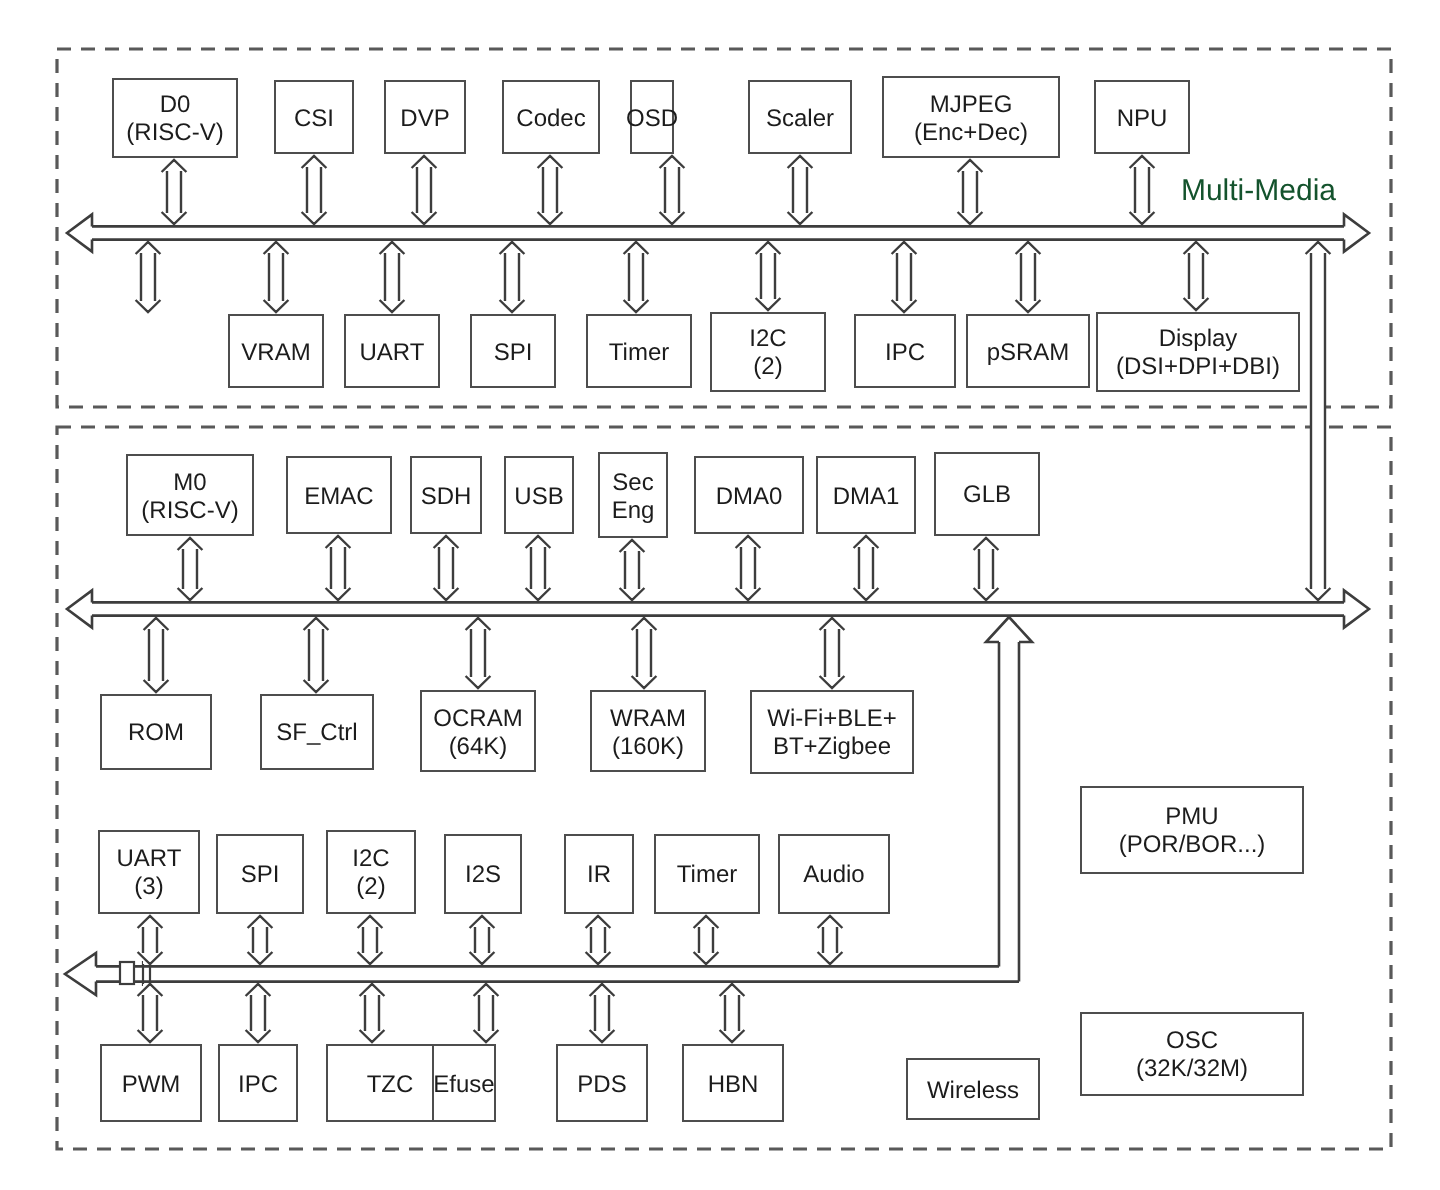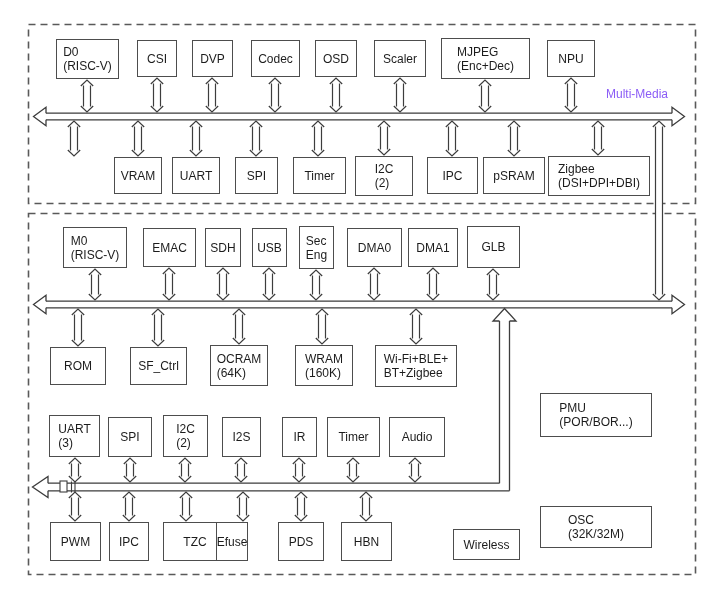--- a/index.html
+++ b/index.html
@@ -4,26 +4,26 @@
 <style>
   html,body{margin:0;padding:0;background:#ffffff;}
   .stage{
     position:relative;width:720px;height:595px;background:#ffffff;
     font-family:"Liberation Sans",sans-serif;color:#1c1c1c;overflow:hidden;
   }
   svg.layer{position:absolute;left:0;top:0;width:720px;height:595px;}
   .blk{
     position:absolute;box-sizing:border-box;
     display:flex;align-items:center;justify-content:center;
-    background:#ffffff;border:1.2px solid #4d4d4d;
+    text-align:center;background:#ffffff;border:1.2px solid #4d4d4d;
     font-size:12px;line-height:14px;white-space:pre-line;
   }
   .buslabel{
     position:absolute;left:576px;top:87px;width:92px;
-    text-align:right;font-size:12px;color:#8b5cf6;
+    text-align:right;font-size:15px;color:#14532d;
   }
 </style>
 </head>
 <body>
 
 <div class="stage">
 
   <svg class="layer" id="bus-layer" viewBox="0 0 720 595">
 
     <rect x="28.5" y="24.5" width="667" height="179" fill="none" stroke="#595959" stroke-width="1.6" stroke-dasharray="7 5"></rect>
@@ -96,37 +96,37 @@
         <rect x="655.5" y="121" width="7" height="179" fill="#ffffff"></rect>
         <path d=" M83.5 85.5 V106.5 M90.5 85.5 V106.5 M80.8 86 L87 80 L93.2 86 M80.8 106 L87 112 L93.2 106 M153.5 83.5 V106.5 M160.5 83.5 V106.5 M150.8 84 L157 78 L163.2 84 M150.8 106 L157 112 L163.2 106 M208.5 83.5 V106.5 M215.5 83.5 V106.5 M205.8 84 L212 78 L218.2 84 M205.8 106 L212 112 L218.2 106 M271.5 83.5 V106.5 M278.5 83.5 V106.5 M268.8 84 L275 78 L281.2 84 M268.8 106 L275 112 L281.2 106 M332.5 83.5 V106.5 M339.5 83.5 V106.5 M329.8 84 L336 78 L342.2 84 M329.8 106 L336 112 L342.2 106 M396.5 83.5 V106.5 M403.5 83.5 V106.5 M393.8 84 L400 78 L406.2 84 M393.8 106 L400 112 L406.2 106 M481.5 85.5 V106.5 M488.5 85.5 V106.5 M478.8 86 L485 80 L491.2 86 M478.8 106 L485 112 L491.2 106 M567.5 83.5 V106.5 M574.5 83.5 V106.5 M564.8 84 L571 78 L577.2 84 M564.8 106 L571 112 L577.2 106 M70.5 126.5 V150.5 M77.5 126.5 V150.5 M67.8 127 L74 121 L80.2 127 M67.8 150 L74 156 L80.2 150 M134.5 126.5 V150.5 M141.5 126.5 V150.5 M131.8 127 L138 121 L144.2 127 M131.8 150 L138 156 L144.2 150 M192.5 126.5 V150.5 M199.5 126.5 V150.5 M189.8 127 L196 121 L202.2 127 M189.8 150 L196 156 L202.2 150 M252.5 126.5 V150.5 M259.5 126.5 V150.5 M249.8 127 L256 121 L262.2 127 M249.8 150 L256 156 L262.2 150 M314.5 126.5 V150.5 M321.5 126.5 V150.5 M311.8 127 L318 121 L324.2 127 M311.8 150 L318 156 L324.2 150 M380.5 126.5 V149.5 M387.5 126.5 V149.5 M377.8 127 L384 121 L390.2 127 M377.8 149 L384 155 L390.2 149 M448.5 126.5 V150.5 M455.5 126.5 V150.5 M445.8 127 L452 121 L458.2 127 M445.8 150 L452 156 L458.2 150 M510.5 126.5 V150.5 M517.5 126.5 V150.5 M507.8 127 L514 121 L520.2 127 M507.8 150 L514 156 L520.2 150 M594.5 126.5 V149.5 M601.5 126.5 V149.5 M591.8 127 L598 121 L604.2 127 M591.8 149 L598 155 L604.2 149 M91.5 274.5 V294.5 M98.5 274.5 V294.5 M88.8 275 L95 269 L101.2 275 M88.8 294 L95 300 L101.2 294 M165.5 273.5 V294.5 M172.5 273.5 V294.5 M162.8 274 L169 268 L175.2 274 M162.8 294 L169 300 L175.2 294 M219.5 273.5 V294.5 M226.5 273.5 V294.5 M216.8 274 L223 268 L229.2 274 M216.8 294 L223 300 L229.2 294 M265.5 273.5 V294.5 M272.5 273.5 V294.5 M262.8 274 L269 268 L275.2 274 M262.8 294 L269 300 L275.2 294 M312.5 275.5 V294.5 M319.5 275.5 V294.5 M309.8 276 L316 270 L322.2 276 M309.8 294 L316 300 L322.2 294 M370.5 273.5 V294.5 M377.5 273.5 V294.5 M367.8 274 L374 268 L380.2 274 M367.8 294 L374 300 L380.2 294 M429.5 273.5 V294.5 M436.5 273.5 V294.5 M426.8 274 L433 268 L439.2 274 M426.8 294 L433 300 L439.2 294 M489.5 274.5 V294.5 M496.5 274.5 V294.5 M486.8 275 L493 269 L499.2 275 M486.8 294 L493 300 L499.2 294 M74.5 314.5 V340.5 M81.5 314.5 V340.5 M71.8 315 L78 309 L84.2 315 M71.8 340 L78 346 L84.2 340 M154.5 314.5 V340.5 M161.5 314.5 V340.5 M151.8 315 L158 309 L164.2 315 M151.8 340 L158 346 L164.2 340 M235.5 314.5 V338.5 M242.5 314.5 V338.5 M232.8 315 L239 309 L245.2 315 M232.8 338 L239 344 L245.2 338 M318.5 314.5 V338.5 M325.5 314.5 V338.5 M315.8 315 L322 309 L328.2 315 M315.8 338 L322 344 L328.2 338 M412.5 314.5 V338.5 M419.5 314.5 V338.5 M409.8 315 L416 309 L422.2 315 M409.8 338 L416 344 L422.2 338 M71.5 463.5 V476.5 M78.5 463.5 V476.5 M68.8 464 L75 458 L81.2 464 M68.8 476 L75 482 L81.2 476 M126.5 463.5 V476.5 M133.5 463.5 V476.5 M123.8 464 L130 458 L136.2 464 M123.8 476 L130 482 L136.2 476 M181.5 463.5 V476.5 M188.5 463.5 V476.5 M178.8 464 L185 458 L191.2 464 M178.8 476 L185 482 L191.2 476 M237.5 463.5 V476.5 M244.5 463.5 V476.5 M234.8 464 L241 458 L247.2 464 M234.8 476 L241 482 L247.2 476 M295.5 463.5 V476.5 M302.5 463.5 V476.5 M292.8 464 L299 458 L305.2 464 M292.8 476 L299 482 L305.2 476 M349.5 463.5 V476.5 M356.5 463.5 V476.5 M346.8 464 L353 458 L359.2 464 M346.8 476 L353 482 L359.2 476 M411.5 463.5 V476.5 M418.5 463.5 V476.5 M408.8 464 L415 458 L421.2 464 M408.8 476 L415 482 L421.2 476 M71.5 497.5 V515.5 M78.5 497.5 V515.5 M68.8 498 L75 492 L81.2 498 M68.8 515 L75 521 L81.2 515 M125.5 497.5 V515.5 M132.5 497.5 V515.5 M122.8 498 L129 492 L135.2 498 M122.8 515 L129 521 L135.2 515 M182.5 497.5 V515.5 M189.5 497.5 V515.5 M179.8 498 L186 492 L192.2 498 M179.8 515 L186 521 L192.2 515 M239.5 497.5 V515.5 M246.5 497.5 V515.5 M236.8 498 L243 492 L249.2 498 M236.8 515 L243 521 L249.2 515 M297.5 497.5 V515.5 M304.5 497.5 V515.5 M294.8 498 L301 492 L307.2 498 M294.8 515 L301 521 L307.2 515 M362.5 497.5 V515.5 M369.5 497.5 V515.5 M359.8 498 L366 492 L372.2 498 M359.8 515 L366 521 L372.2 515 M655.5 126.5 V294.5 M662.5 126.5 V294.5 M652.8 127 L659 121 L665.2 127 M652.8 294 L659 300 L665.2 294" fill="none" stroke="#3d3d3d" stroke-width="1.2"></path>
       </g>
     </svg>
 
   <div class="blk" style="left:56px;top:39px;width:63px;height:40px">D0
 (RISC-V)</div>
   <div class="blk" style="left:137px;top:40px;width:40px;height:37px">CSI</div>
   <div class="blk" style="left:192px;top:40px;width:41px;height:37px">DVP</div>
   <div class="blk" style="left:251px;top:40px;width:49px;height:37px">Codec</div>
-  <div class="blk" style="left:315px;top:40px;width:42px;height:37px">OSD</div>
+  <div class="blk" style="left:315px;top:40px;width:22px;height:37px">OSD</div>
   <div class="blk" style="left:374px;top:40px;width:52px;height:37px">Scaler</div>
   <div class="blk" style="left:441px;top:38px;width:89px;height:41px">MJPEG
 (Enc+Dec)</div>
   <div class="blk" style="left:547px;top:40px;width:48px;height:37px">NPU</div>
 
   <div class="buslabel">Multi-Media</div>
 
   <div class="blk" style="left:114px;top:157px;width:48px;height:37px">VRAM</div>
   <div class="blk" style="left:172px;top:157px;width:48px;height:37px">UART</div>
   <div class="blk" style="left:235px;top:157px;width:43px;height:37px">SPI</div>
   <div class="blk" style="left:293px;top:157px;width:53px;height:37px">Timer</div>
   <div class="blk" style="left:355px;top:156px;width:58px;height:40px">I2C
 (2)</div>
   <div class="blk" style="left:427px;top:157px;width:51px;height:37px">IPC</div>
   <div class="blk" style="left:483px;top:157px;width:62px;height:37px">pSRAM</div>
-  <div class="blk" style="left:548px;top:156px;width:102px;height:40px">Zigbee
+  <div class="blk" style="left:548px;top:156px;width:102px;height:40px">Display
 (DSI+DPI+DBI)</div>
 
   <div class="blk" style="left:63px;top:227px;width:64px;height:41px">M0
 (RISC-V)</div>
   <div class="blk" style="left:143px;top:228px;width:53px;height:39px">EMAC</div>
   <div class="blk" style="left:205px;top:228px;width:36px;height:39px">SDH</div>
   <div class="blk" style="left:252px;top:228px;width:35px;height:39px">USB</div>
   <div class="blk" style="left:299px;top:226px;width:35px;height:43px">Sec
 Eng</div>
   <div class="blk" style="left:347px;top:228px;width:55px;height:39px">DMA0</div>

